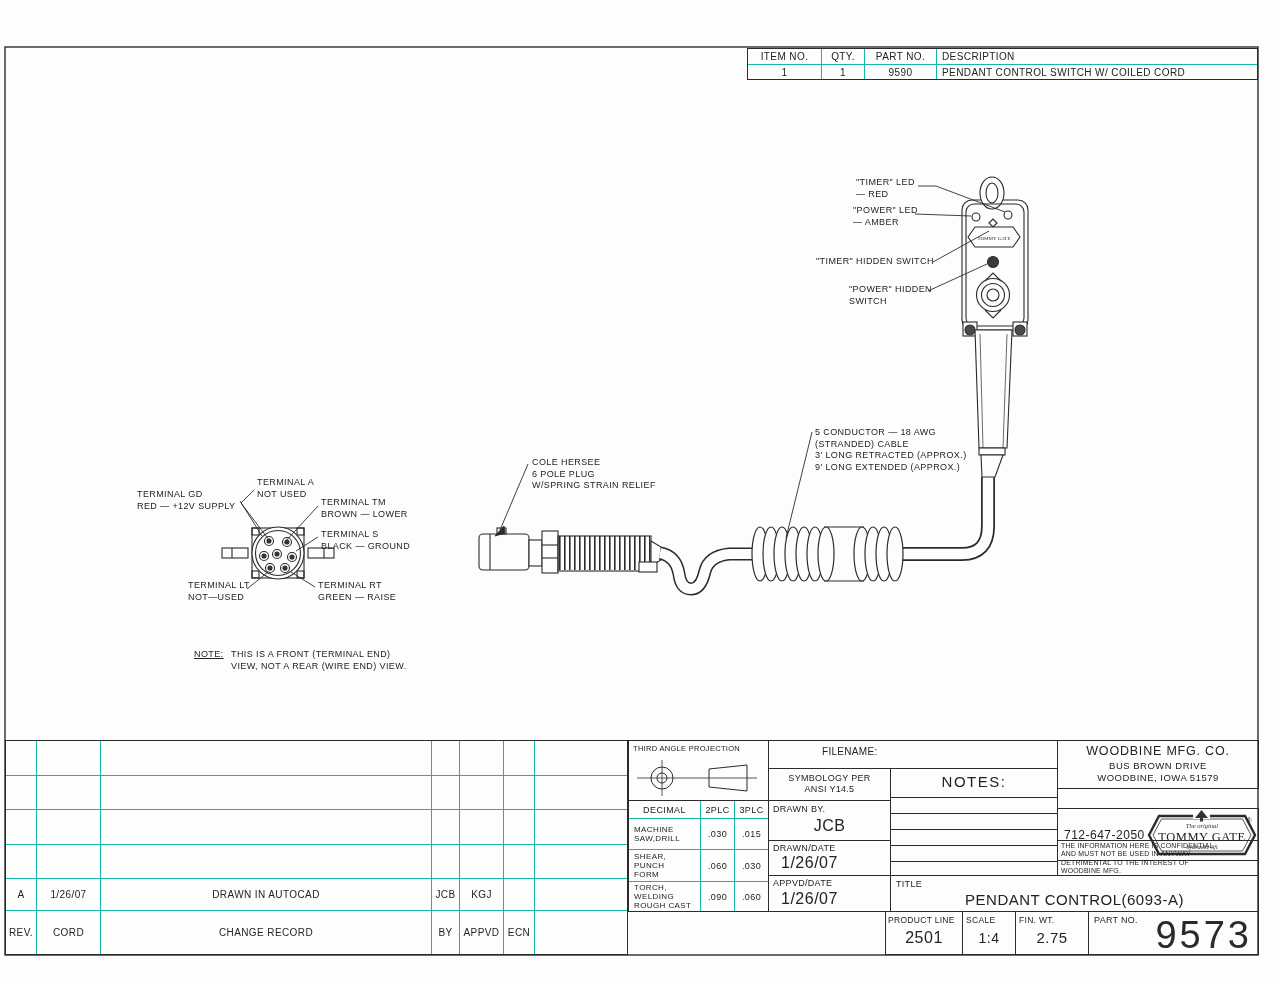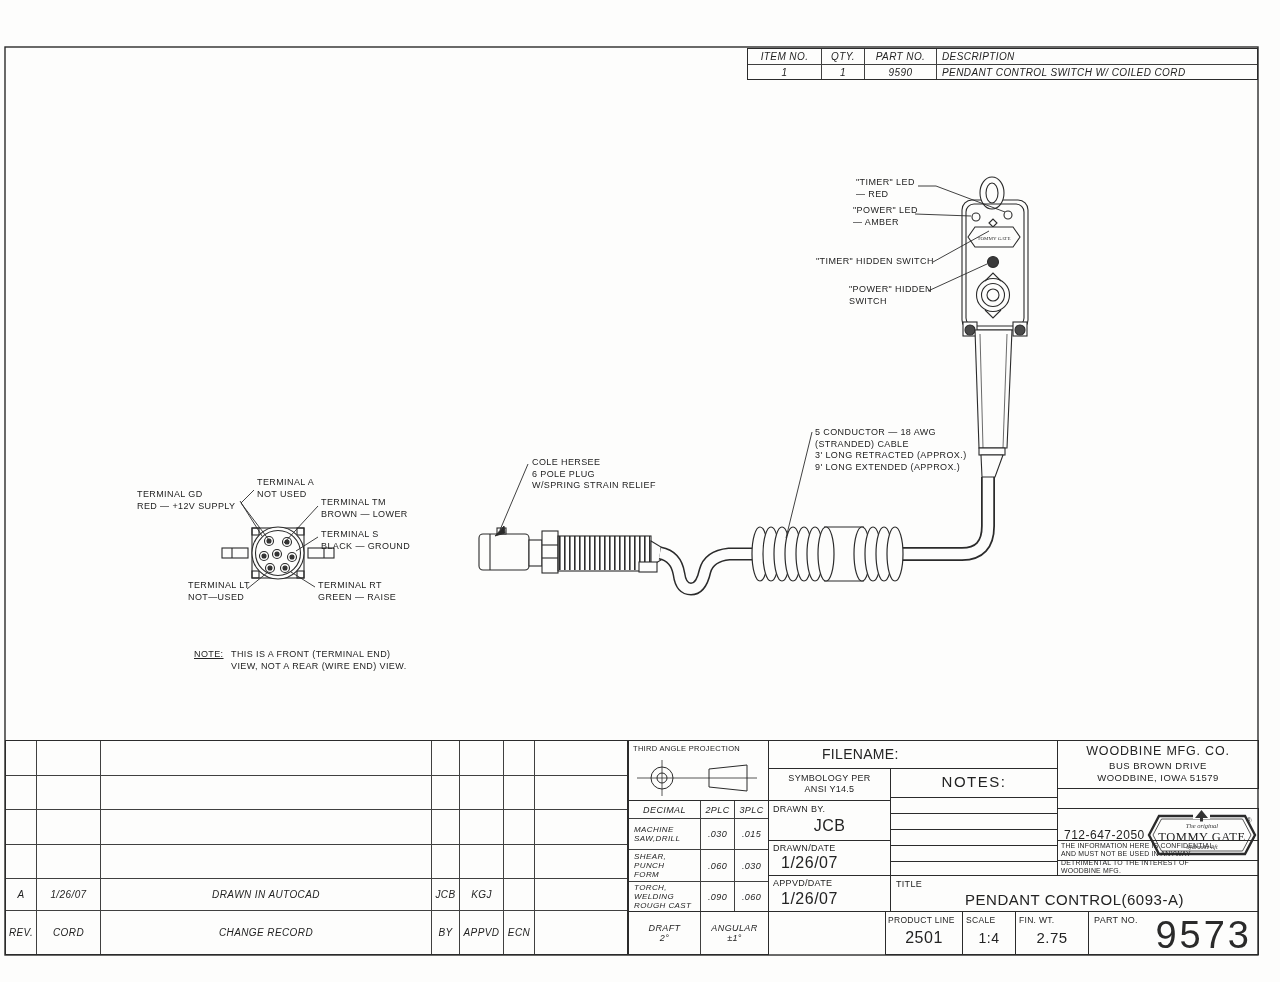--- a/index.html
+++ b/index.html
@@ -4,21 +4,21 @@
 <style>
   html,body{margin:0;padding:0;background:#e8e8e8;}
   .sheet{position:relative;width:1280px;height:982px;background:#fdfdfc;overflow:hidden;
          font-family:"Liberation Sans",sans-serif;color:#222;}
   svg.lines{position:absolute;left:0;top:0;pointer-events:none;}
   .cad{position:absolute;font-size:9px;letter-spacing:.4px;line-height:1.3;white-space:pre-line;color:#232323;}
   .cad.u{text-decoration:underline;}
   .cell{position:absolute;border:1px solid #2b2b2b;box-sizing:border-box;background:transparent;}
   .lbl{position:absolute;font-size:9px;letter-spacing:.3px;color:#232323;}
   .val{position:absolute;font-size:16px;letter-spacing:.5px;color:#232323;}
-  .gridtbl{position:absolute;display:grid;gap:1px;background:#404040;border:1.5px solid #2b2b2b;box-sizing:border-box;font-style:italic;}
+  .gridtbl{position:absolute;display:grid;gap:1px;background:#14b8a6;border:1.5px solid #2b2b2b;box-sizing:border-box;}
   .gridtbl>div{background:#fdfdfc;display:flex;align-items:center;justify-content:center;
                font-size:10px;letter-spacing:.4px;color:#232323;overflow:hidden;}
   .gridtbl>div.left{justify-content:flex-start;padding-left:5px;}
   .tolcell{font-size:8px !important;line-height:1.15;white-space:pre-line;}
   .ruled{position:absolute;left:0;width:100%;border-top:1px solid #2b2b2b;}
   .badgetext{font-family:"Liberation Serif",serif;}
 </style>
 </head>
 <body>
 
@@ -256,29 +256,23 @@
 PUNCH
 FORM</div>
     <div style="font-size:9px;">.060</div>
     <div style="font-size:9px;">.030</div>
     <div class="left tolcell">TORCH,
 WELDING
 ROUGH CAST</div>
     <div style="font-size:9px;">.090</div>
     <div style="font-size:9px;">.060</div>
   </div>
-  <div class="gridtbl" style="left:628px;top:911px;width:141px;height:44px;grid-template-columns:71px 1fr;grid-template-rows:1fr;">
-    <div class="tolcell" style="font-size:9px !important;text-align:center;">DRAFT
-2°</div>
-    <div class="tolcell" style="font-size:9px !important;text-align:center;">ANGULAR
-±1°</div>
-  </div>
 
   <div class="cell" style="left:768px;top:740px;width:290px;height:29px;">
-    <div class="lbl" style="left:5px;top:5px;font-size:14px;padding-left:48px;">FILENAME:</div>
+    <div class="lbl" style="left:5px;top:5px;font-size:10px;padding-left:48px;">FILENAME:</div>
   </div>
   <div class="cell" style="left:768px;top:768px;width:123px;height:33px;">
     <div class="lbl" style="left:0;top:4px;width:100%;text-align:center;white-space:pre-line;line-height:1.25;">SYMBOLOGY PER
 ANSI  Y14.5</div>
   </div>
   <div class="cell" style="left:768px;top:800px;width:123px;height:41px;">
     <div class="lbl" style="left:4px;top:3px;">DRAWN BY.</div>
     <div class="val" style="left:0;top:16px;width:100%;text-align:center;">JCB</div>
   </div>
   <div class="cell" style="left:768px;top:840px;width:123px;height:36px;">

